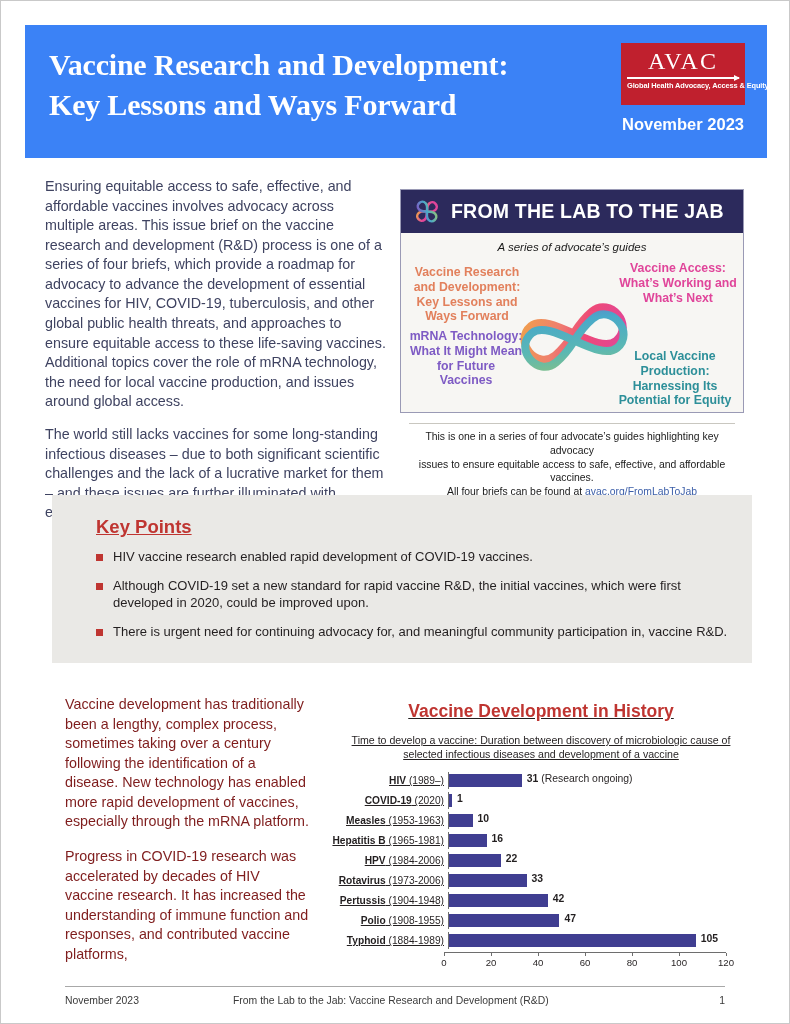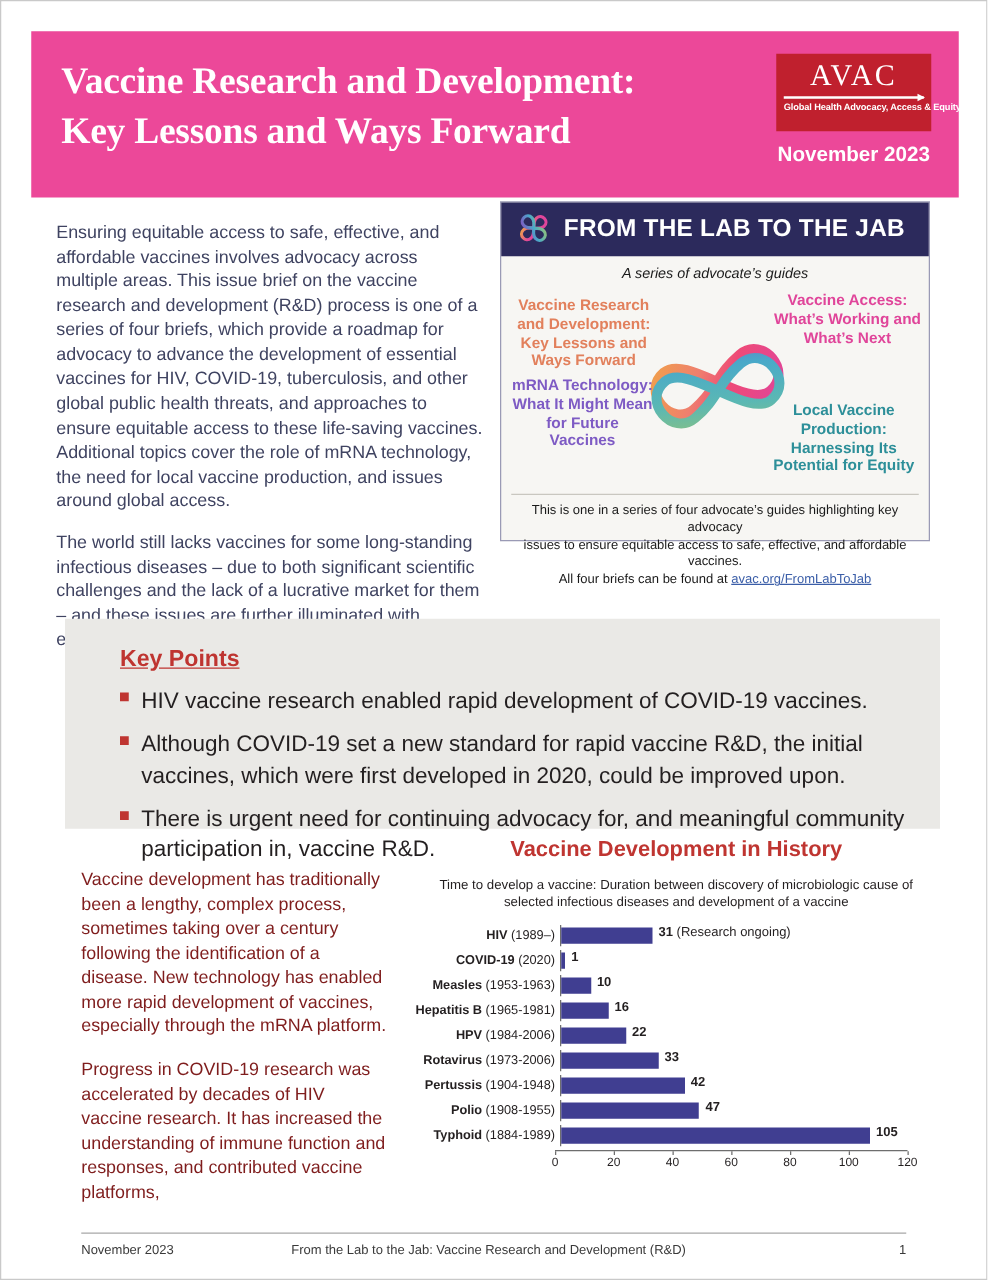--- a/index.html
+++ b/index.html
@@ -23,21 +23,21 @@
     box-sizing: border-box;
   }
 
   
   .header {
     position: absolute;
     left: 24px;
     top: 24px;
     width: 742px;
     height: 133px;
-    background: #ec4899;
+    background: #3b82f6;
     box-sizing: border-box;
   }
   .header-title {
     position: absolute;
     left: 24px;
     top: 20px;
     width: 560px;
     color: #ffffff;
     font-family: "Liberation Serif", serif;
     font-weight: bold;
@@ -113,23 +113,23 @@
     font-size: 14.3px;
     line-height: 1.37;
   }
   .intro p { margin: 0 0 13px 0; }
   .intro p:last-child { margin-bottom: 0; }
 
   
   .info-box {
     position: absolute;
     left: 399px;
-    top: 160px;
+    top: 188px;
     width: 344px;
-    height: 272px;
+    height: 224px;
     border: 1px solid #9a9ab5;
     background: #f7f6f3;
     box-sizing: border-box;
   }
   .info-head {
     height: 43px;
     background: #2c2a5c;
     display: flex;
     align-items: center;
     padding-left: 11px;
@@ -209,21 +209,21 @@
     top: 53px;
     width: 648px;
     margin: 0;
     padding: 0;
     list-style: none;
   }
   .kp-list li {
     position: relative;
     padding-left: 17px;
     margin-bottom: 11px;
-    font-size: 18px;
+    font-size: 13px;
     line-height: 1.35;
     color: #231f20;
   }
   .kp-list li::before {
     content: "";
     position: absolute;
     left: 0;
     top: 6px;
     width: 7px;
     height: 7px;
@@ -238,22 +238,23 @@
     width: 245px;
     font-size: 14.3px;
     line-height: 1.37;
     color: #7f1d1d;
   }
   .body-col p { margin: 0 0 15px 0; }
 
   .chart-wrap {
     position: absolute;
     left: 330px;
-    top: 668px;
+    top: 700px;
     width: 420px;
+    text-decoration: underline;
   }
   .chart-title {
     text-align: center;
     color: #bf3531;
     font-size: 17.5px;
     font-weight: bold;
     margin: 0 0 12px 0;
   }
   .chart-sub {
     text-align: center;

